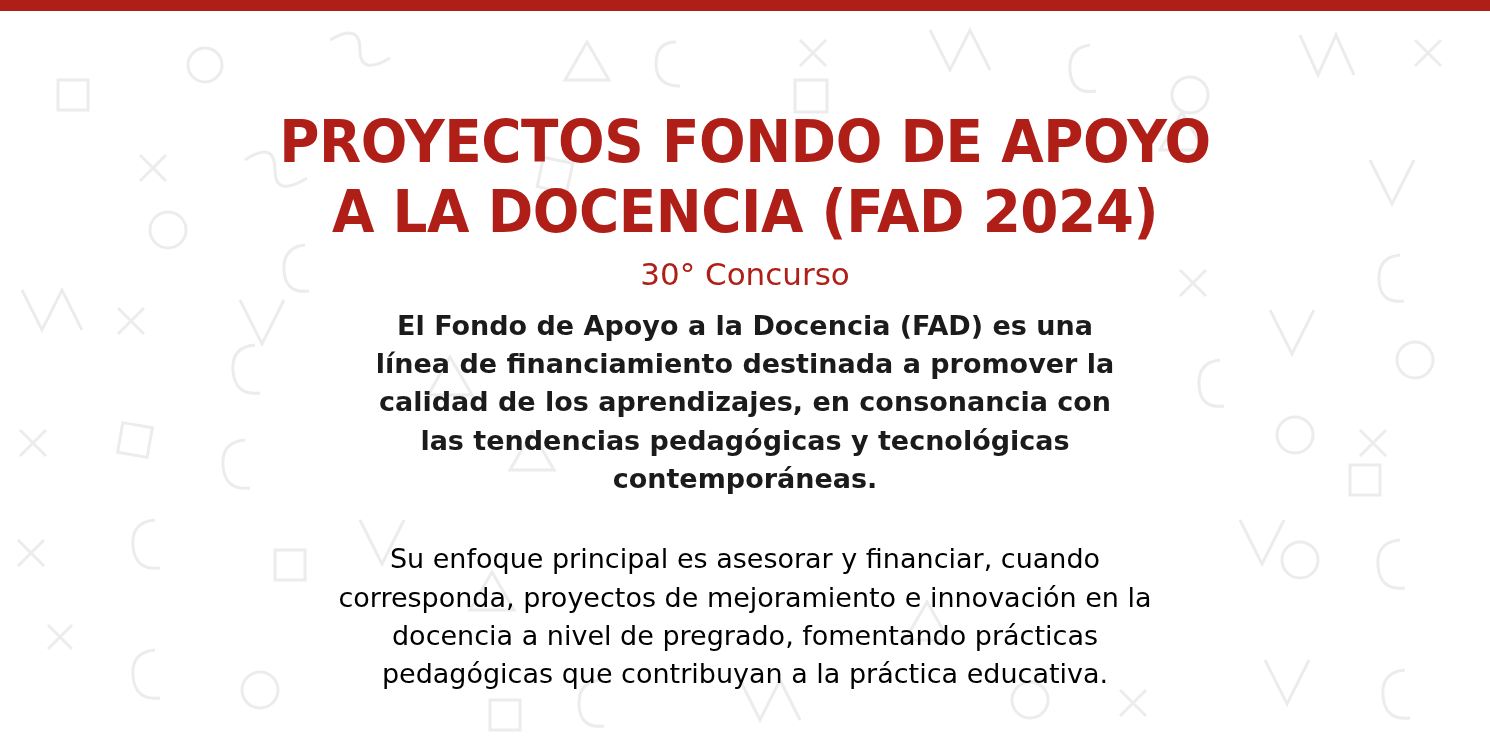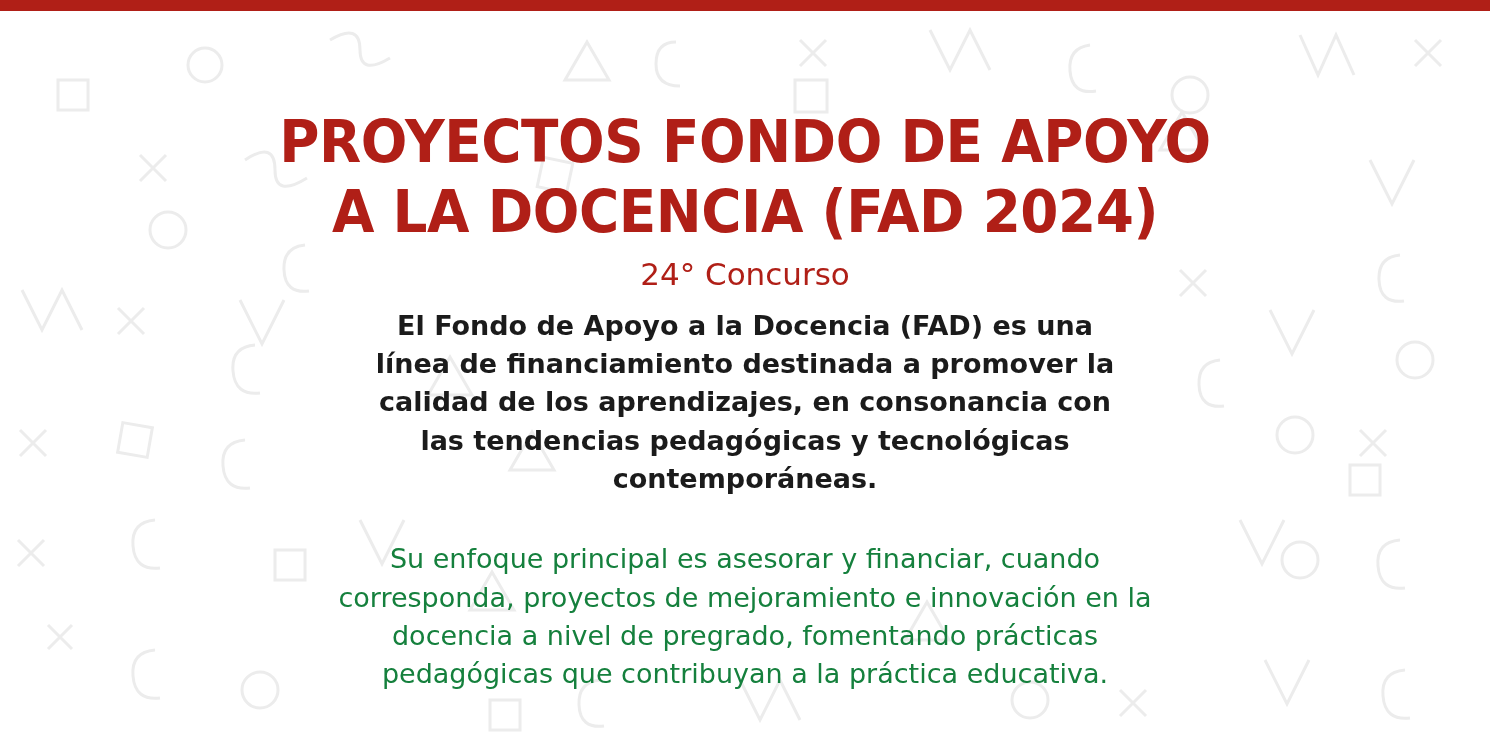--- a/index.html
+++ b/index.html
@@ -84,21 +84,21 @@
     width: 760px;
     color: #1b1b1b;
     font-family: "DejaVu Sans", sans-serif;
     font-weight: bold;
     font-size: 27px;
     line-height: 1.42;
   }
   .para-regular {
     margin: 42px 0 0 0;
     width: 820px;
-    color: #15803d;
+    color: #000000;
     font-family: "DejaVu Sans", sans-serif;
     font-weight: normal;
     font-size: 27px;
     line-height: 1.42;
   }
   .pattern-shape {
     stroke: #ececec;
     fill: none;
     stroke-width: 3;
   }
@@ -174,18 +174,18 @@
       <path class="pattern-shape" d="M905 640 l22 -38 l22 38 z"></path>
       <path class="pattern-shape" d="M470 610 l22 -38 l22 38 z"></path>
     </g>
   </svg>
 
   <div class="content">
     <h1 class="title">
       <span class="title-line1">PROYECTOS FONDO DE APOYO</span>
       <span class="title-line2">A LA DOCENCIA (FAD 2024)</span>
     </h1>
-    <div class="subtitle">24° Concurso</div>
+    <div class="subtitle">30° Concurso</div>
     <p class="para-bold">El Fondo de Apoyo a la Docencia (FAD) es una línea de financiamiento destinada a promover la calidad de los aprendizajes, en consonancia con las tendencias pedagógicas y tecnológicas contemporáneas.</p>
     <p class="para-regular">Su enfoque principal es asesorar y financiar, cuando corresponda, proyectos de mejoramiento e innovación en la docencia a nivel de pregrado, fomentando prácticas pedagógicas que contribuyan a la práctica educativa.</p>
   </div>
 
 </div>
 
 </body></html>

